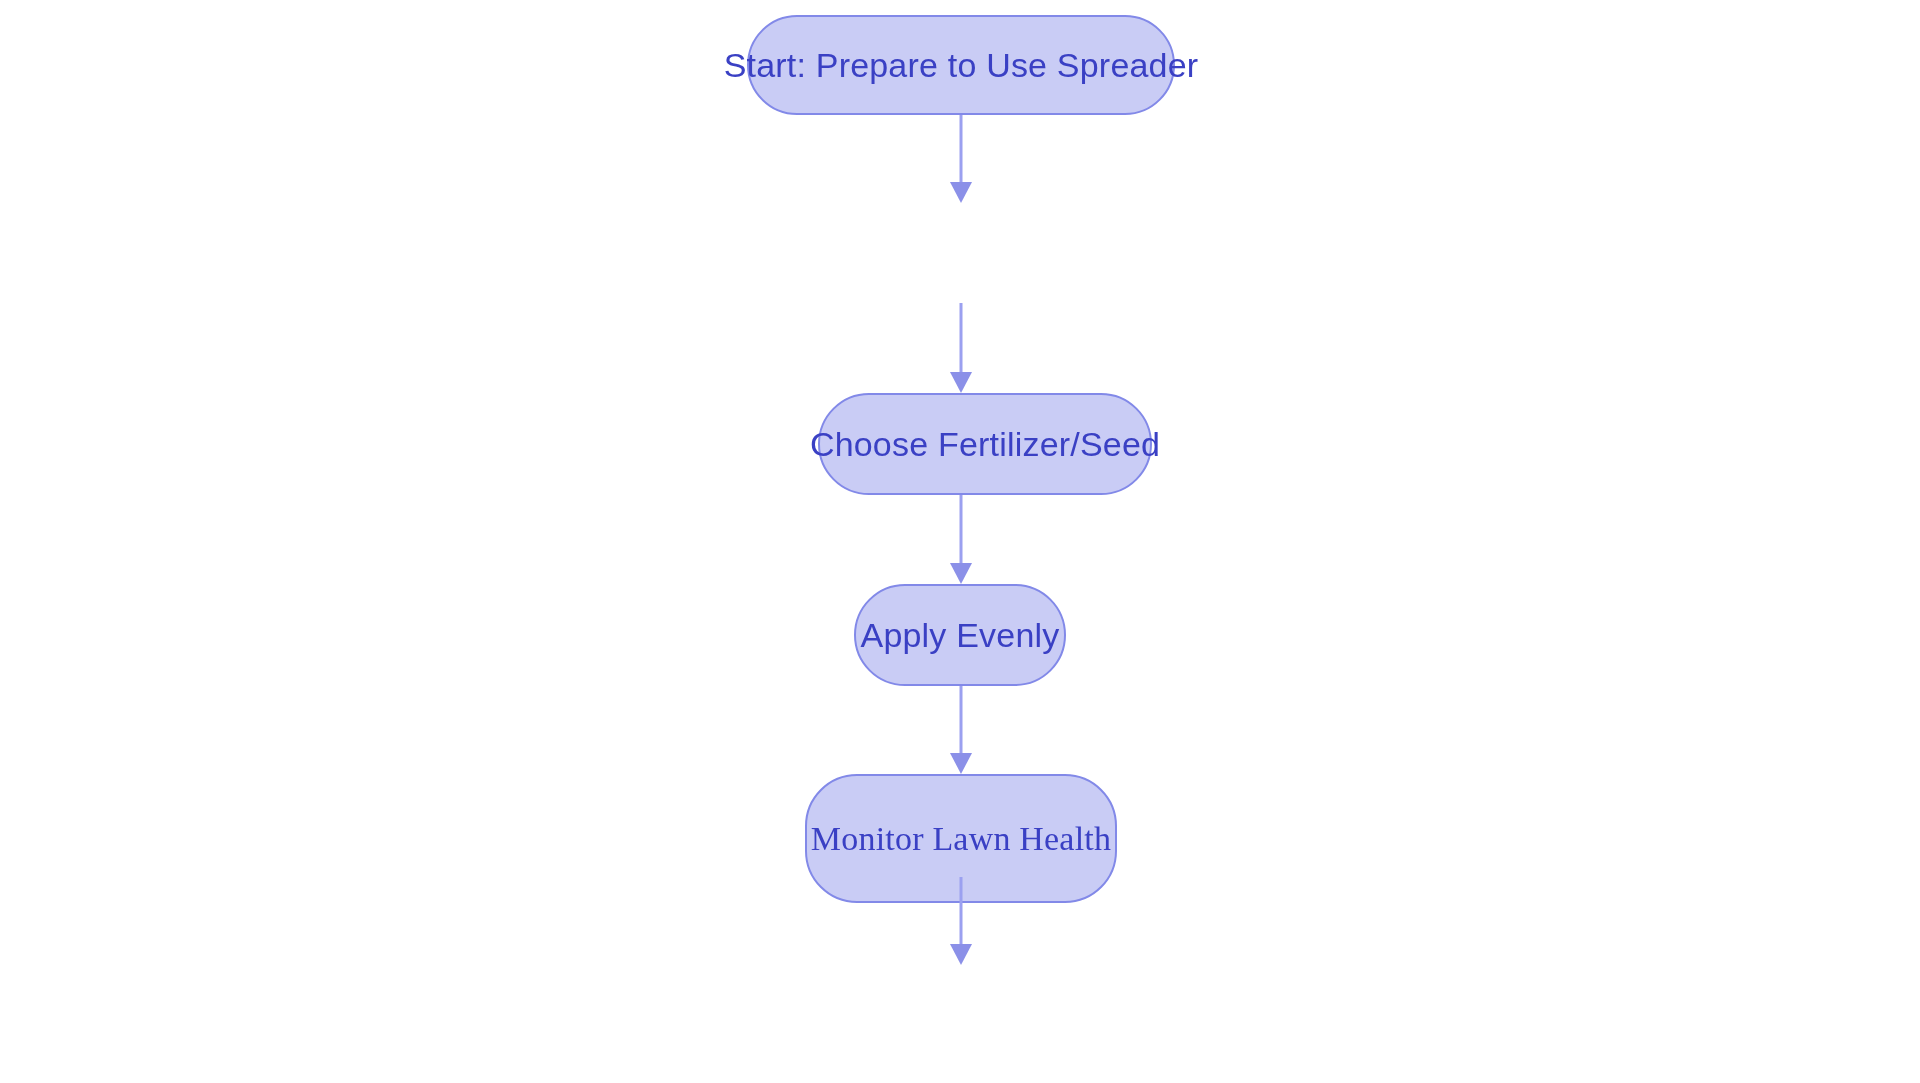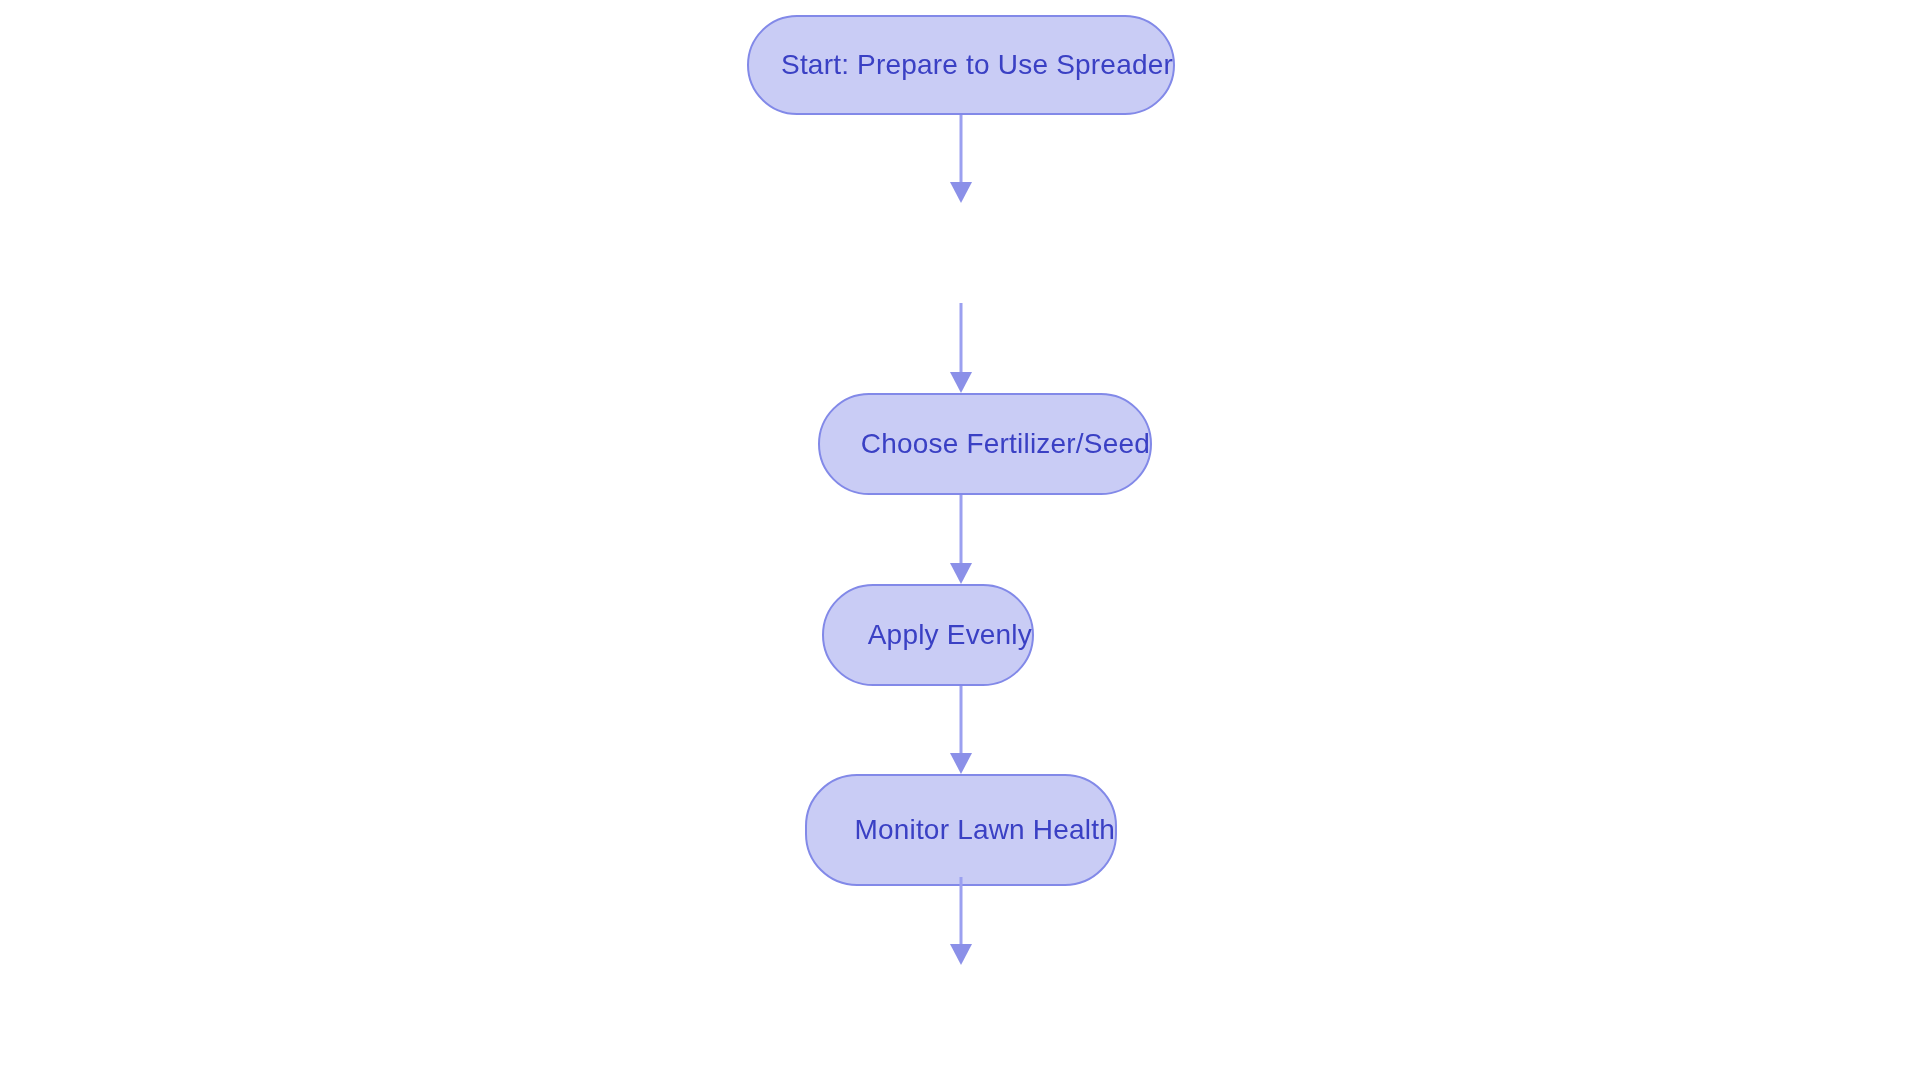--- a/index.html
+++ b/index.html
@@ -13,36 +13,36 @@
     width: 1920px;
     height: 1083px;
     background: var(--background, #ffffff);
     overflow: hidden;
   }
   .node {
     position: absolute;
     box-sizing: border-box;
     display: flex;
     align-items: center;
-    justify-content: flex-end;
+    justify-content: center;
     background: var(--node-fill, #c9ccf5);
     border: 2px solid var(--node-border, #8289e8);
     border-radius: 52px;
     color: var(--node-text, #3a40c4);
-    font-size: 28px;
+    font-size: 34px;
     letter-spacing: 0.2px;
     white-space: nowrap;
     text-align: center;
   }
   
   .n1 { left: 747px; top: 15px;  width: 428px; height: 100px; }
   .n2 { left: 817px; top: 203px; width: 290px; height: 100px; }
   .n3 { left: 818px; top: 393px; width: 334px; height: 102px; }
-  .n4 { left: 822px; top: 584px; width: 212px; height: 102px; }
-  .n5 { left: 805px; top: 774px; width: 312px; height: 112px; }
+  .n4 { left: 854px; top: 584px; width: 212px; height: 102px; }
+  .n5 { left: 805px; top: 774px; width: 312px; height: 129px; font-family: Liberation Serif, serif; }
   .n6 { left: 902px; top: 965px; width: 118px; height: 98px; border-radius: 50%; }
 
   .connector {
     position: absolute;
     left: 950px;
     width: 22px;
   }
   .c1 { top: 115px; height: 88px; }
   .c2 { top: 303px; height: 90px; }
   .c3 { top: 495px; height: 89px; }

